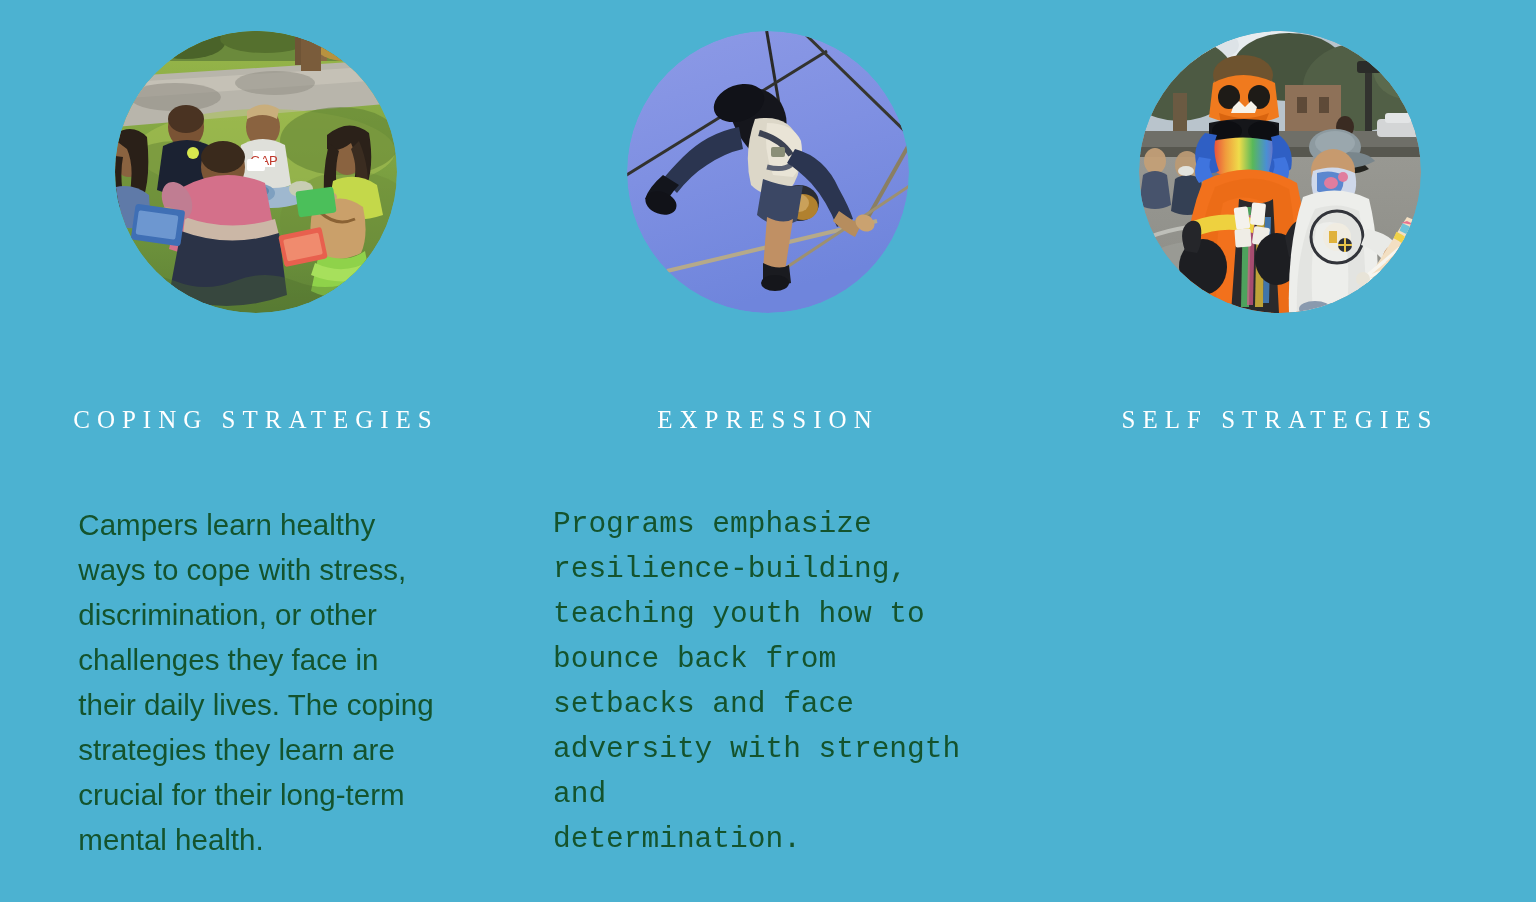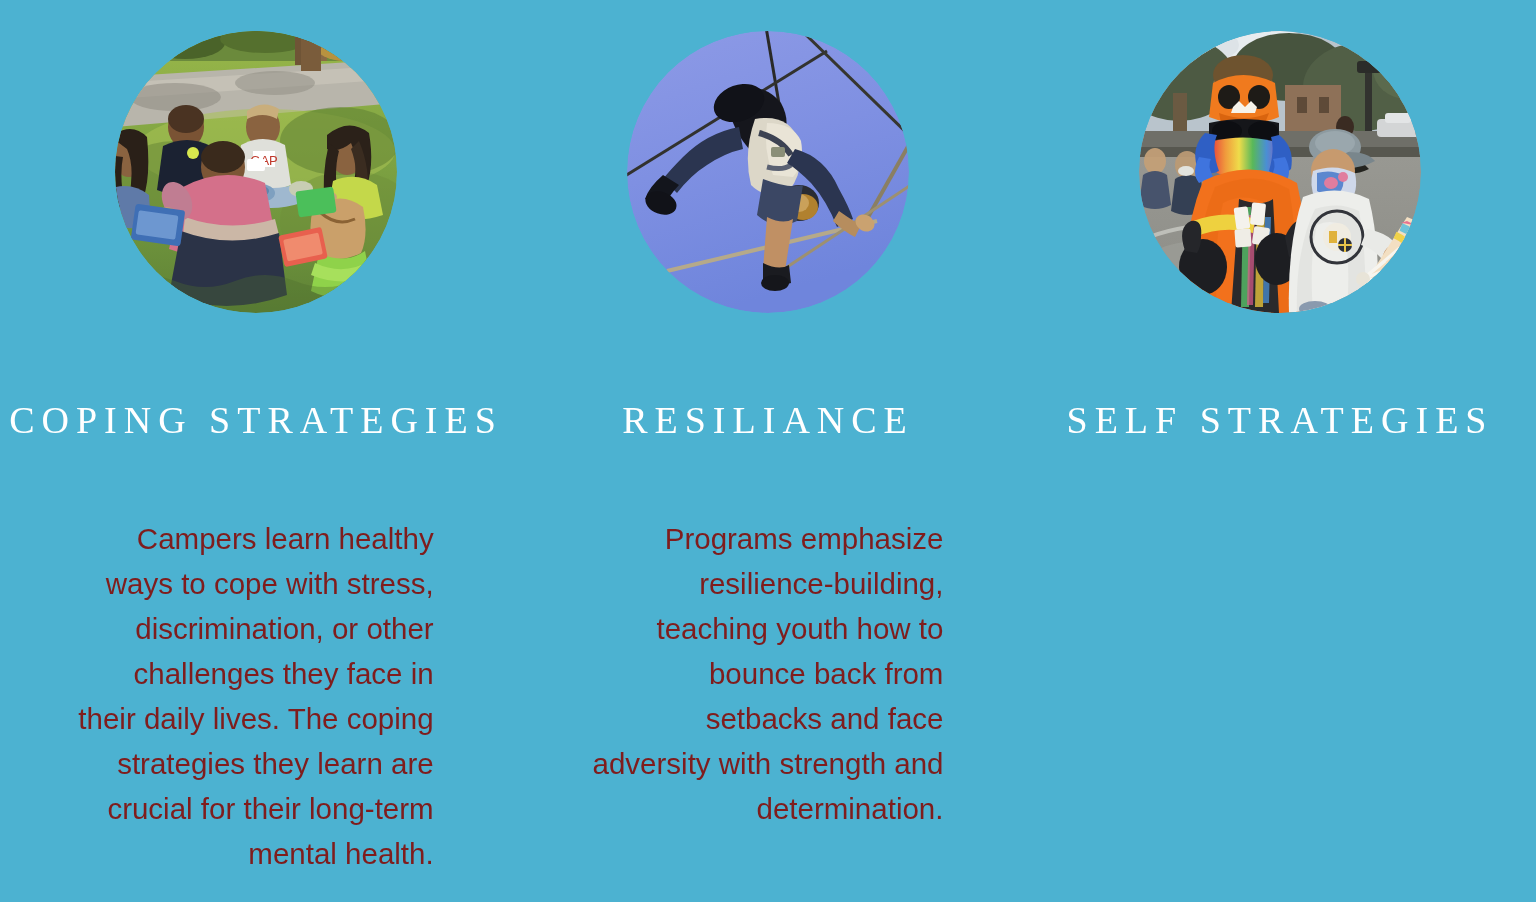--- a/index.html
+++ b/index.html
@@ -43,44 +43,44 @@
   }
   .photo-circle svg {
     display: block;
     width: 282px;
     height: 282px;
   }
   .card-heading {
     margin: 0;
     font-family: "Liberation Serif", serif;
     font-weight: 400;
-    font-size: 38px;
+    font-size: 25px;
     line-height: 40px;
     letter-spacing: 7px;
     color: #ffffff;
     text-align: center;
     white-space: nowrap;
   }
   .col-1 .card-heading { padding-top: 87px; }
   .col-2 .card-heading { padding-top: 87px; }
   .col-3 .card-heading { padding-top: 87px; }
 
   .card-body {
-    margin: 18px;
+    margin: 4px;
     padding-top: 58px;
     font-family: "Liberation Sans", sans-serif;
     font-weight: 400;
     font-size: 29.5px;
     line-height: 45px;
-    color: #7f1d1d;
-    text-align: right;
+    color: #14532d;
+    text-align: left;
     white-space: pre-line;
     max-width: 420px;
   }
-  .col-2 .card-body { max-width: 430px; }
+  .col-2 .card-body { max-width: 430px; font-family: Liberation Mono, monospace; }
   .col-3 .card-body { max-width: 440px; }
 </style>
 </head>
 <body>
 
 <div class="page">
   <div class="columns">
 
     <div class="column col-1">
       <div class="photo-circle">
@@ -249,21 +249,21 @@
 
               <path d="M136 148 q26 10 40 6 l-6 36 q-22 10 -40 -6 Z" fill="#3b4764"></path>
 
               <path d="M140 186 q16 8 26 2 l-8 52 q-14 6 -22 -2 Z" fill="#c09064"></path>
               <path d="M136 232 q16 8 26 2 l2 18 q-16 6 -28 -2 Z" fill="#1a1b20"></path>
               <ellipse cx="148" cy="252" rx="14" ry="8" fill="#15161b"></ellipse>
             </g>
           </g>
         </svg>
       </div>
-      <h3 class="card-heading">RESILIANCE</h3>
+      <h3 class="card-heading">EXPRESSION</h3>
       <p class="card-body">Programs  emphasize
 resilience-building,
 teaching youth how to
 bounce back from
 setbacks and face
 adversity with strength and
 determination.</p>
     </div>
 
     <div class="column col-3">

